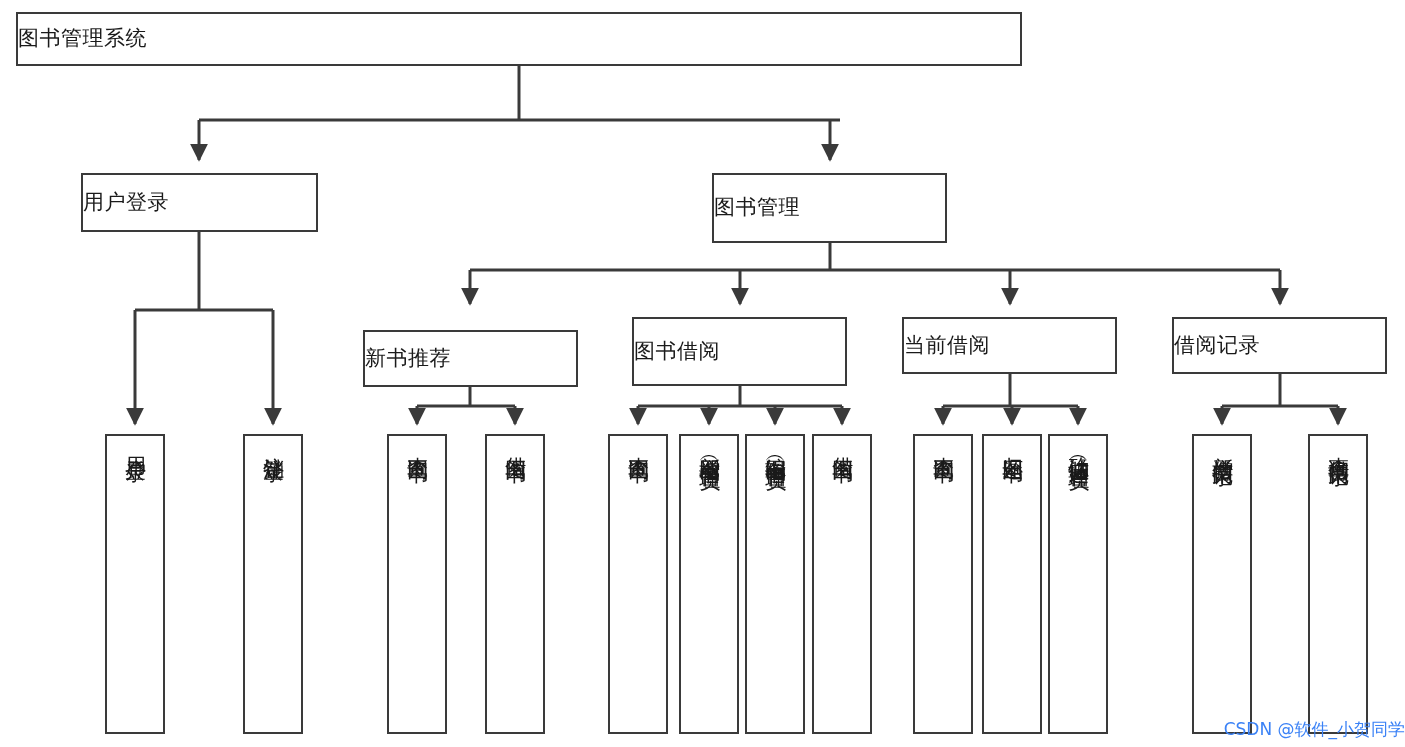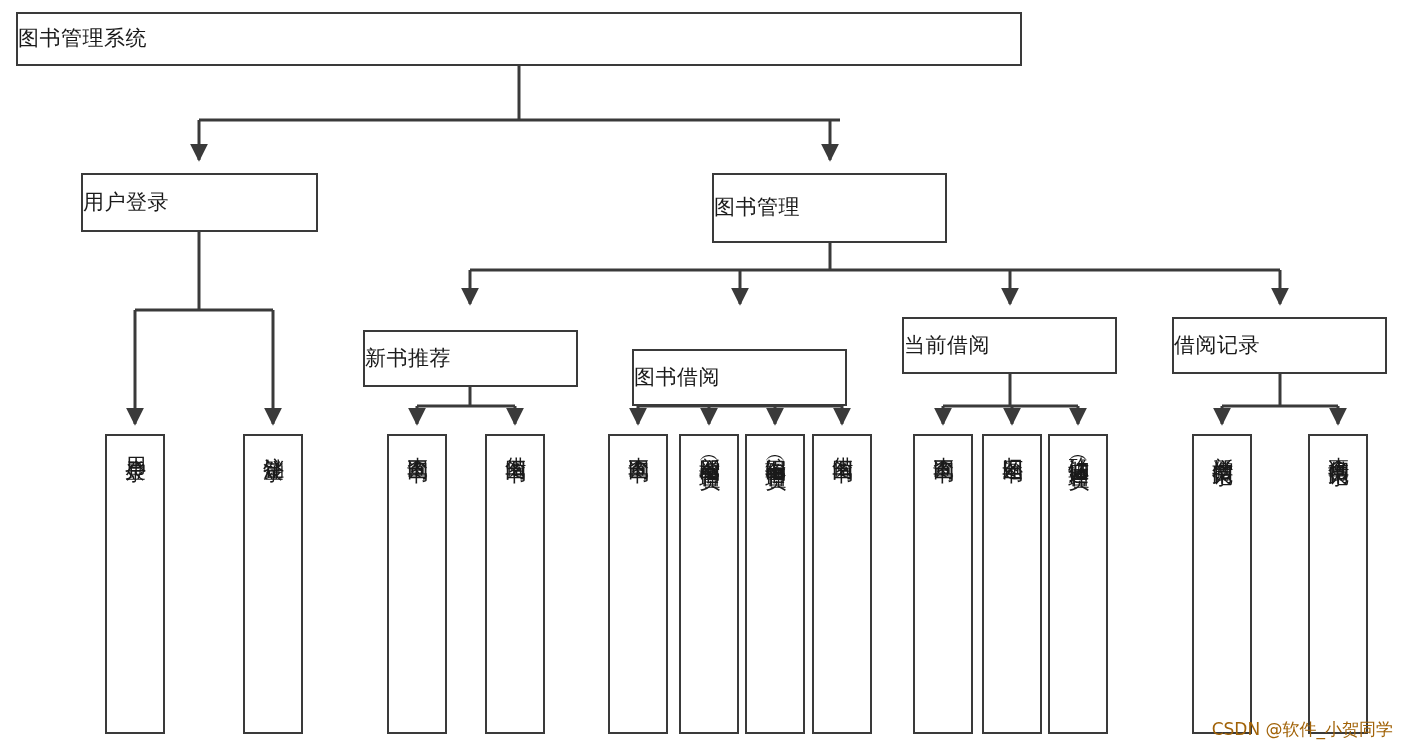--- a/index.html
+++ b/index.html
@@ -49,24 +49,24 @@
   svg.links {
     position: absolute;
     left: 0;
     top: 0;
     width: 1405px;
     height: 747px;
     pointer-events: none;
   }
   .watermark {
     position: absolute;
-    right: 12px;
+    right: 0;
     bottom: 6px;
     font-size: 17px;
-    color: #a16207;
+    color: #3b82f6;
     font-family: "DejaVu Sans", "Liberation Sans", sans-serif;
     white-space: nowrap;
   }
 </style>
 </head>
 <body>
 
 <div id="canvas">
 
   <svg class="links" viewBox="0 0 1405 747">
@@ -126,21 +126,21 @@
   <div class="node horiz" style="left:81px; top:173px; width:237px; height:59px;">
     <span>用户登录</span>
   </div>
   <div class="node horiz" style="left:712px; top:173px; width:235px; height:70px;">
     <span>图书管理</span>
   </div>
 
   <div class="node horiz" style="left:363px; top:330px; width:215px; height:57px;">
     <span>新书推荐</span>
   </div>
-  <div class="node horiz" style="left:632px; top:317px; width:215px; height:57px;margin-top:32px;">
+  <div class="node horiz" style="left:632px; top:317px; width:215px; height:69px;">
     <span>图书借阅</span>
   </div>
   <div class="node horiz" style="left:1172px; top:317px; width:215px; height:57px;">
     <span>借阅记录</span>
   </div>
   <div class="node horiz" style="left:902px; top:317px; width:215px; height:57px;">
     <span>当前借阅</span>
   </div>
 
   <div class="node vert" style="left:105px; top:434px; width:60px; height:300px;">

